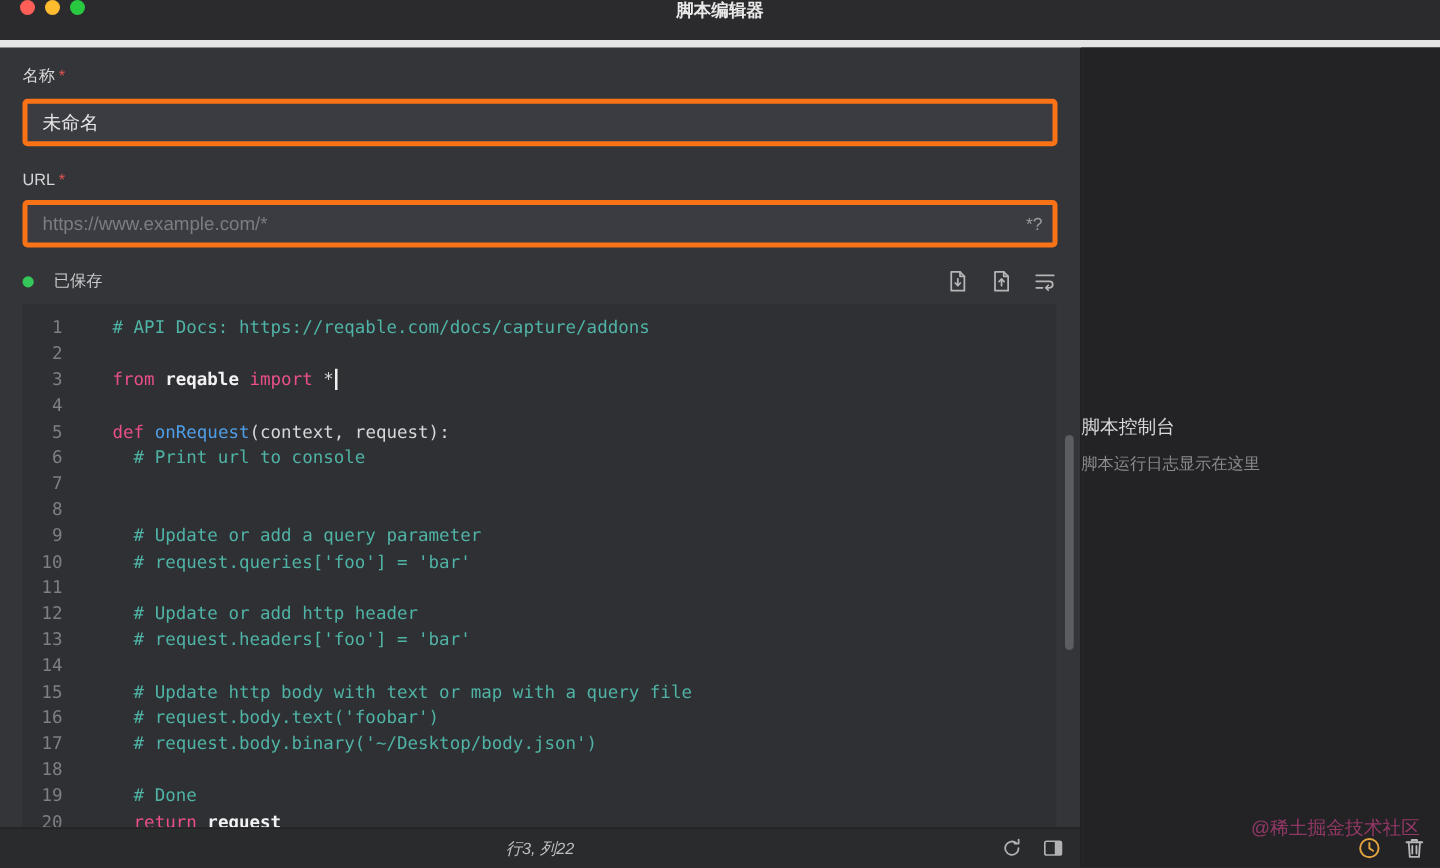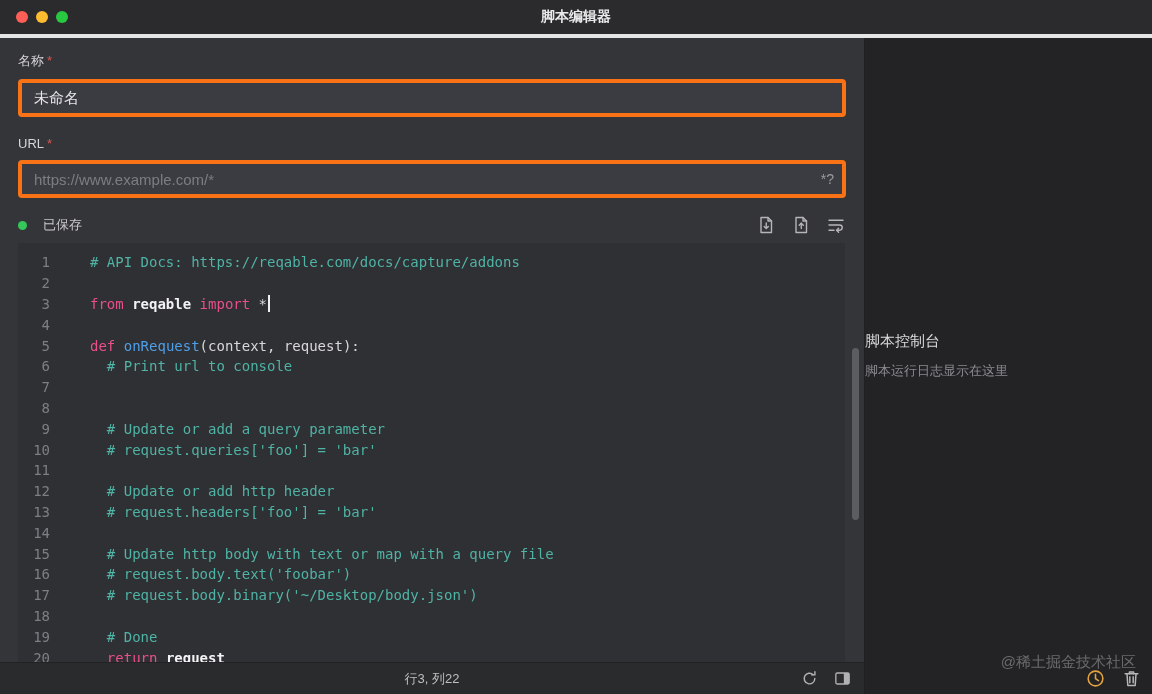--- a/index.html
+++ b/index.html
@@ -1,22 +1,22 @@
 <!DOCTYPE html>
 <html><head>
 <meta charset="utf-8">
 <style>
   * { margin:0; padding:0; box-sizing:border-box; }
   html,body { width:1152px; height:694px; overflow:hidden; }
   body { font-family:"Liberation Sans", sans-serif; background:#1c1c1e; }
   .window { width:1152px; height:694px; display:flex; flex-direction:column; background:#343539; }
 
   
-  .titlebar { height:38px; flex:0 0 auto; background:#2b2b2d; border-bottom:4px solid #e5e5e5;
-              display:flex; align-items:center; position:relative; }
+  .titlebar { height:38px; flex:0 0 auto; background:#2b2b2d; border-bottom:6px solid #e5e5e5;
+              display:flex; align-items:flex-start; position:relative; }
   .traffic { display:flex; gap:8px; padding-left:16px; z-index:2; }
   .light { width:12px; height:12px; border-radius:50%; }
   .win-title { position:absolute; left:0; right:0; text-align:center; color:#e9e9ea;
                font-size:14px; font-weight:700; }
 
   
   .content { flex:1; display:flex; min-height:0; }
   .left { width:865px; flex:0 0 auto; display:flex; flex-direction:column; background:#343539;
           border-right:1px solid #202022; min-height:0; }
 
@@ -58,36 +58,36 @@
   .bd { color:#f2f2f4; font-weight:bold; }
   .cursor { display:inline-block; width:2px; height:17px; background:#f0f0f0;
             vertical-align:text-bottom; margin-left:1px; }
   .scrollbar { position:absolute; right:5px; top:0; bottom:0; width:7px; }
   .scroll-thumb { position:absolute; top:25%; height:41%; width:7px; background:#5c5d61;
                   border-radius:4px; }
 
   
   .statusbar { height:32px; flex:0 0 auto; background:#2a2b2d; border-top:1px solid #222224;
                display:flex; align-items:center; justify-content:flex-end; position:relative;
-               padding-right:12px; gap:14px; }
+               padding-right:12px; gap:14px;font-style:italic; }
   .pos-text { position:absolute; left:0; right:0; text-align:center; color:#bfbfc1; font-size:13px; }
   .sb-icon { width:19px; height:19px; color:#b2b2b4; cursor:pointer; z-index:1; }
   .sb-icon svg { width:19px; height:19px; display:block; }
 
   
   .right { flex:1; background:#232326; position:relative; display:flex; flex-direction:column; }
   .console-center { flex:1; display:flex; flex-direction:column; align-items:flex-start;
                     justify-content:center; gap:11px; padding-bottom:20px; }
   .console-title { color:#dadadc; font-size:15px; }
   .console-sub { color:#8b8b90; font-size:13px; }
   .console-actions { position:absolute; bottom:5px; right:10px; display:flex; gap:15px; }
   .console-actions .icon-btn { width:21px; height:21px; }
   .console-actions .icon-btn svg { width:21px; height:21px; }
   .clock { color:#e3a43f; }
-  .watermark { position:absolute; bottom:22px; right:16px; color:#a3a3a3; opacity:.55;
+  .watermark { position:absolute; bottom:22px; right:16px; color:#ec4899; opacity:.55;
                font-size:15px; pointer-events:none;margin-left:22px; }
 </style>
 </head>
 <body>
 
 <div class="window">
 
   <div class="titlebar">
     <div class="traffic">
       <span class="light" style="background:#ff5f57"></span>

